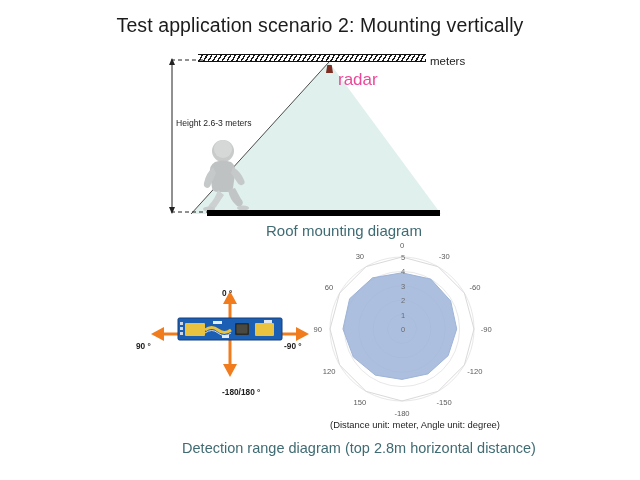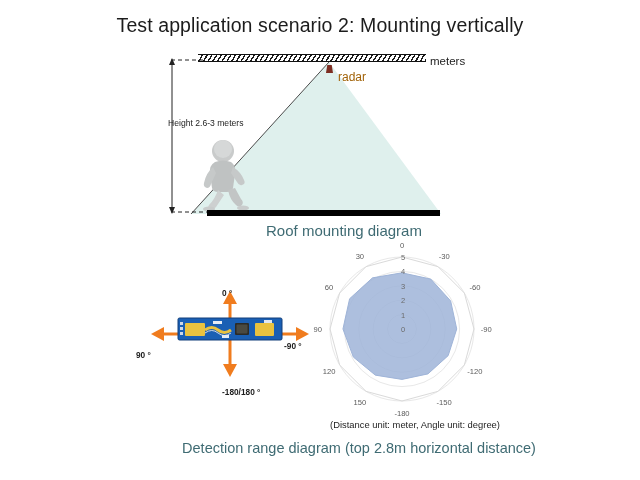--- a/index.html
+++ b/index.html
@@ -38,52 +38,52 @@
   }
   #ceiling-label{
     left:430px;top:55px;font-size:11.5px;color:#1d1d1d;
   }
   #radar-marker{
     left:326px;top:65px;width:7px;height:8px;
     background:#7d2d22;
     clip-path:polygon(18% 0,82% 0,100% 100%,0% 100%);
   }
   #radar-label{
-    left:338px;top:70px;font-size:12px;color:#a16207;
+    left:338px;top:70px;font-size:17px;color:#ec4899;
   }
 
   
   #cone{left:185px;top:62px;width:260px;height:153px;}
 
   
   #floor-bar{
     left:207px;top:210px;width:233px;height:6px;background:#000;
   }
 
   
   #dim-group{left:168px;top:58px;width:120px;height:160px;}
   #height-label{
-    left:168px;top:118px;font-size:8.6px;color:#1d1d1d;white-space:nowrap;
+    left:176px;top:118px;font-size:8.6px;color:#1d1d1d;white-space:nowrap;
   }
 
   
   #person{left:198px;top:140px;width:56px;height:72px;}
 
   #roof-caption{
     left:0;top:222px;width:640px;text-align:center;
     font-size:15px;color:#3f6b73;margin-left:24px;
   }
 
   
   #module-block{left:128px;top:272px;width:180px;height:110px;}
   #pcb{left:178px;top:318px;width:104px;height:22px;}
   .deg-label{position:absolute;font-size:8.3px;color:#1d1d1d;white-space:nowrap;font-weight:700;}
   #deg-0{left:222px;top:288px;}
   #deg-180{left:222px;top:363px;margin-top:24px;}
-  #deg-90{left:136px;top:350px;}
+  #deg-90{left:136px;top:341px;}
   #deg-m90{left:284px;top:341px;}
   #polar-caption{
     left:300px;top:419px;width:230px;text-align:center;
     font-size:9.4px;color:#1d1d1d;
   }
 
   #bottom-caption{
     left:0;top:440px;width:640px;text-align:center;
     font-size:14.5px;color:#3f6b73;padding-left:39px;
   }

